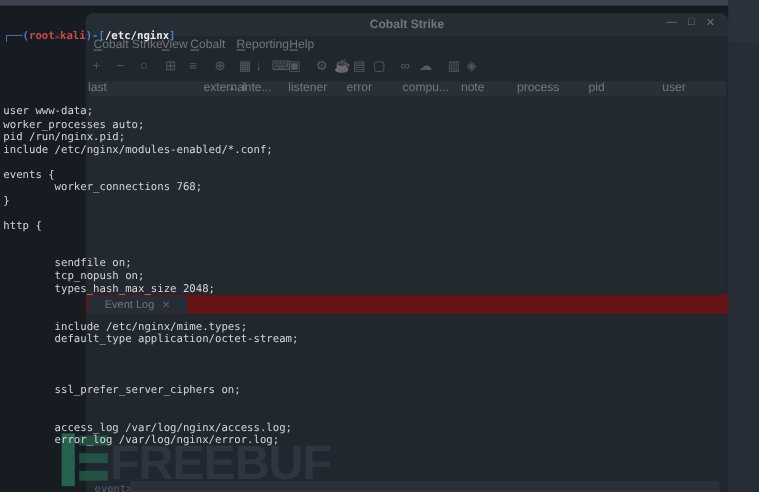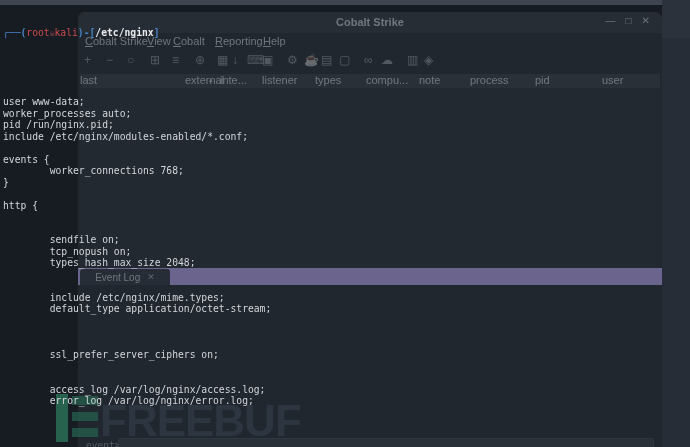--- a/index.html
+++ b/index.html
@@ -61,21 +61,21 @@
   .cs-thead .sep:nth-of-type(12){left:136px}
   .cs-thead .sep:nth-of-type(13){left:177px}
   .cs-thead .sep:nth-of-type(14){left:230px}
   .cs-thead .sep:nth-of-type(15){left:281px}
   .cs-thead .sep:nth-of-type(16){left:334px}
   .cs-thead .sep:nth-of-type(17){left:384px}
   .cs-thead .sep:nth-of-type(18){left:450px}
   .cs-thead .sep:nth-of-type(19){left:516px}
   .cs-sort{position:absolute;left:129px;top:2px;font-size:7px;color:#c7ccd3}
   .cs-tbody{position:absolute;top:76px;left:2px;right:2px;height:180px;background:#3e4550}
-  .cs-tabbar{position:absolute;top:256px;left:0;width:100%;height:17px;background:#c4b5fd}
+  .cs-tabbar{position:absolute;top:256px;left:0;width:100%;height:17px;background:#b91c1c}
   .cs-tab{position:absolute;left:2px;top:1px;width:90px;height:16px;background:#454d59;border-radius:3px 3px 0 0;
           font-size:10px;color:#ced4db;display:flex;align-items:center;justify-content:center;gap:7px}
   .cs-tab .tab-close{font-size:9px;color:#aab1bb}
   .cs-eventpanel{position:absolute;top:273px;left:2px;right:2px;height:140px;background:#3b424d;
                  font-family:"DejaVu Sans Mono",monospace;font-size:9.5px;color:#9aa3ae}
   .cs-event-entry{position:absolute;left:6px;top:8px;white-space:pre}
   .cs-status{position:absolute;top:413px;left:2px;right:2px;height:13px;background:#3f4651;
              font-family:"DejaVu Sans Mono",monospace;font-size:9.5px;color:#8a939e;text-align:right;padding:1px 12px 0 0}
   .cs-inputrow{position:absolute;top:426px;left:0;width:100%;height:9px}
   .cs-input-label{position:absolute;left:8px;top:1px;font-family:"DejaVu Sans Mono",monospace;font-size:9.5px;color:#9aa3ae}
@@ -90,21 +90,21 @@
   .wm-bar-v{position:absolute;left:56px;top:394px;width:12px;height:48px;background:#2a6e57;opacity:.85}
   .wm-bar-h{position:absolute;left:72px;width:26px;height:9px;background:#245c4a;opacity:.8}
   .wm-bar-h.b1{top:396px}.wm-bar-h.b2{top:412px}.wm-bar-h.b3{top:428px}
   .wm-text{position:absolute;left:100px;top:396px;font-size:44px;font-weight:bold;letter-spacing:-1px;color:#2e3742;opacity:.9}
 
   
   #term{position:absolute;left:3px;top:4px;z-index:6;font-family:"DejaVu Sans Mono",monospace;
         font-size:9.7px;line-height:11.5px;color:#d3d6da;white-space:pre}
   .tline{height:11.5px;white-space:pre}
   .p-blue{color:#4783c2;font-weight:bold}
-  .p-red{color:#cb4b4b;font-weight:normal}
+  .p-red{color:#cb4b4b;font-weight:bold}
   .p-skull{color:#b05050;font-size:8px}
   .p-path{color:#e9ebee;font-weight:bold}
   .p-hash{color:#b85450;font-weight:bold}
   .c-file{text-decoration:underline}
   .c-green{color:#63a295}
   .c-str{color:#b06a45}
 </style>
 </head>
 <body>
 
@@ -160,21 +160,21 @@
     <div class="sep"></div>
     <div class="sep"></div>
     <div class="sep"></div>
     <div class="sep"></div>
     <div class="sep"></div>
     <div class="sep"></div>
     <span class="cs-sort">▴</span>
   <span class="col">external</span>
       <span class="col">inte...</span>
       <span class="col">listener</span>
-      <span class="col">types</span>
+      <span class="col">error</span>
       <span class="col">compu...</span>
       <span class="col">note</span>
       <span class="col">process</span>
       <span class="col">pid</span>
       <span class="col">user</span>
       <span class="col">last</span>
     </div>
 
   <div class="cs-tbody"></div>
 

